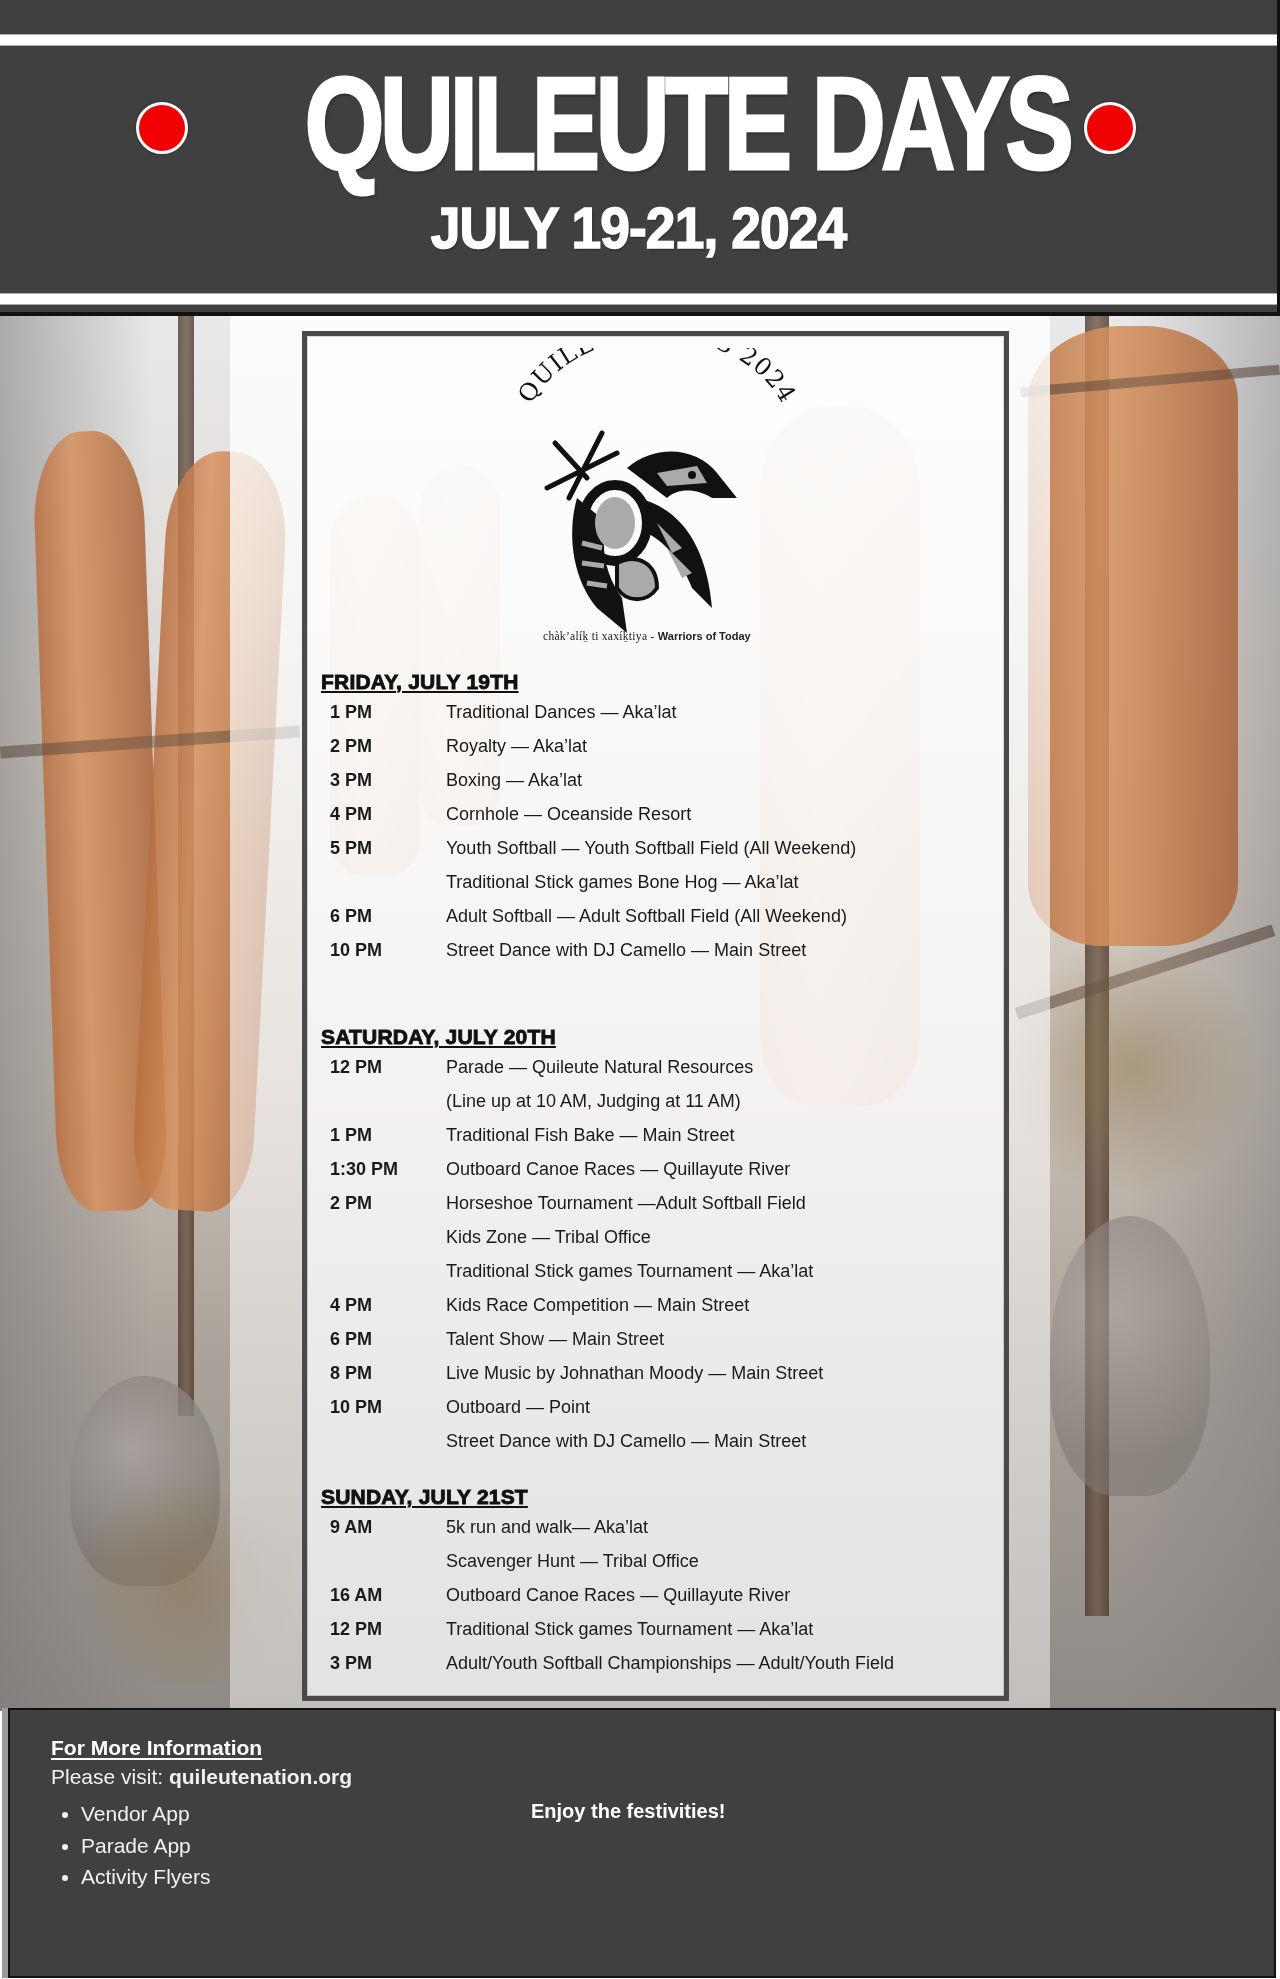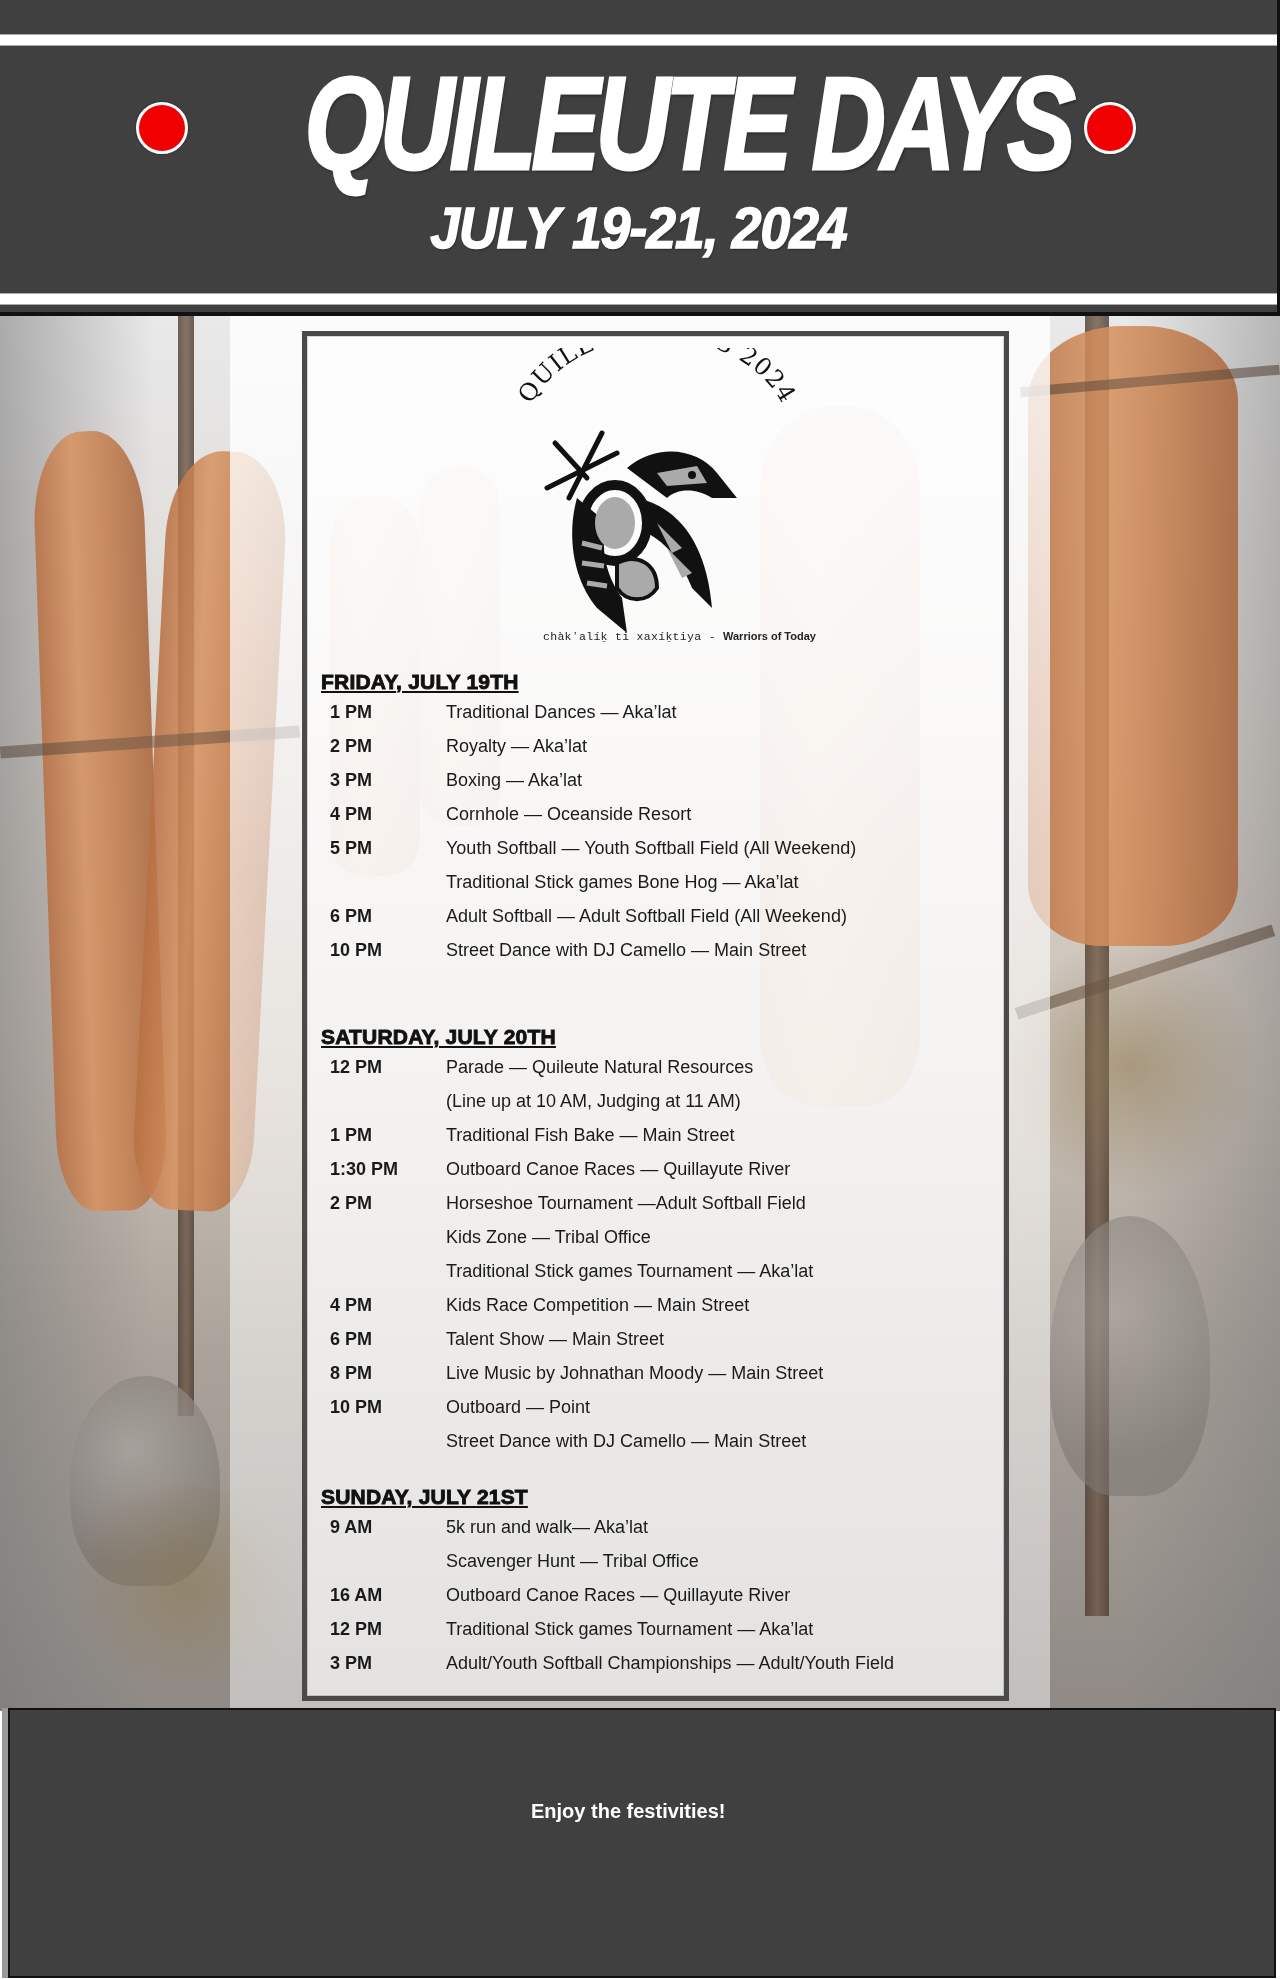--- a/index.html
+++ b/index.html
@@ -1,19 +1,19 @@
 <!DOCTYPE html>
 <html><head>
 <meta charset="utf-8">
 <style>
   html, body { margin:0; padding:0; }
   body { width:1280px; height:1979px; position:relative; overflow:hidden; background:#fff; font-family:"Liberation Sans", sans-serif; }
 
   
-  .header { position:absolute; left:0; top:0; width:1277px; height:315px; background:#404040; border-right:3px solid #111;font-style:italic; }
+  .header { position:absolute; left:0; top:0; width:1277px; height:315px; background:#404040; border-right:3px solid #111; }
   .header .line { position:absolute; left:0; width:1277px; height:10px; background:#fff; border-top:1px solid #aaa; border-bottom:1px solid #aaa; }
   .header .line.top { top:34px; }
   .header .line.bottom { top:293px; }
   .title-row { position:absolute; left:0; top:70px; width:1277px; height:112px; }
   .dot { position:absolute; width:46px; height:46px; border-radius:50%; background:#f00000; border:3px solid #fff; top:32px; box-shadow:0 0 2px rgba(0,0,0,.6); }
   .dot.left { left:136px; }
   .dot.right { left:1084px; }
   .title { position:absolute; left:210px; width:858px; top:-6px; text-align:center; color:#fff; font-family:"Liberation Sans", sans-serif; font-weight:bold; font-size:132px; line-height:120px; letter-spacing:-6px; transform:scaleX(0.78); transform-origin:center; -webkit-text-stroke:3px #fff; text-shadow:2px 3px 3px rgba(0,0,0,.35); white-space:nowrap; }
   .date { position:absolute; left:0; width:1277px; top:198px; text-align:center; color:#fff; font-weight:bold; font-size:58px; line-height:60px; letter-spacing:-1px; -webkit-text-stroke:1.5px #fff; text-shadow:1px 2px 2px rgba(0,0,0,.3); transform:scaleX(0.92); }
 
@@ -25,21 +25,21 @@
   .salmon { position:absolute; border-radius:45% 45% 35% 35% / 12% 12% 10% 10%; background:linear-gradient(90deg, #b86f42 0%, #d7925f 35%, #c9824f 60%, #a9643a 100%); opacity:.85; }
   .pole { position:absolute; background:linear-gradient(90deg,#4b3a2e,#6d5646,#4b3a2e); opacity:.8; }
   .rock { position:absolute; border-radius:50% 50% 40% 40%; background:radial-gradient(circle at 40% 35%, #a9a39f, #7d7772 70%); opacity:.75; }
   .bush { position:absolute; border-radius:50%; background:radial-gradient(circle, rgba(140,120,80,.55), rgba(140,120,80,0) 70%); }
   .fade { position:absolute; left:230px; top:0; width:820px; height:1395px; background:linear-gradient(180deg, rgba(255,255,255,.85) 0%, rgba(255,255,255,.6) 40%, rgba(255,255,255,.45) 100%); }
 
   
   .panel { position:absolute; left:302px; top:331px; width:697px; height:1360px; border:5px solid #4a4a4a; box-shadow:inset 0 0 0 1px rgba(0,0,0,.15); background:rgba(255,255,255,.55); }
   .logo { position:absolute; left:200px; top:12px; width:290px; height:300px; }
   .logo-sub { position:absolute; left:236px; top:294px; width:240px; font-size:11.5px; color:#222; white-space:nowrap; }
-  .logo-sub .latin { font-family:Liberation Mono, monospace; letter-spacing:.3px;margin-top:8px; }
+  .logo-sub .latin { font-family:Liberation Serif, serif; letter-spacing:.3px;margin-top:8px; }
   .logo-sub .en { font-weight:bold; font-size:11px; }
 
   .day { position:absolute; left:14px; }
   .day-title { font-weight:bold; font-size:21px; line-height:26px; color:#111; text-decoration:underline; text-decoration-thickness:2px; text-underline-offset:2px; -webkit-text-stroke:0.9px #111; letter-spacing:0.2px; white-space:nowrap; }
   .row { position:relative; height:34px; line-height:34px; font-size:18px; color:#1a1a1a; white-space:nowrap;margin-left:9px; }
   .row .time { position:absolute; left:0; top:0; width:116px; font-weight:bold; }
   .row .event { position:absolute; left:116px; top:0; }
   .row .event b { font-weight:normal; }
   .row .event .loc { font-weight:normal; }
 
@@ -232,14 +232,23 @@
         </div>
         <div class="row">
           <span class="time">3 PM</span>
           <span class="event"><b>Adult/Youth Softball Championships</b><span> — </span><span class="loc">Adult/Youth Field</span></span>
         </div>
       </div>
   </div>
 </div>
 
 <div class="footer">
+  <div class="f-left">
+    <div class="f-heading">For More Information</div>
+    <div class="f-visit"><span>Please visit: </span><b>quileutenation.org</b></div>
+    <ul class="f-list">
+      <li>Vendor App</li>
+      <li>Parade App</li>
+      <li>Activity Flyers</li>
+    </ul>
+  </div>
   <div class="f-center">Enjoy the festivities!</div>
 </div>
 
 </body></html>

